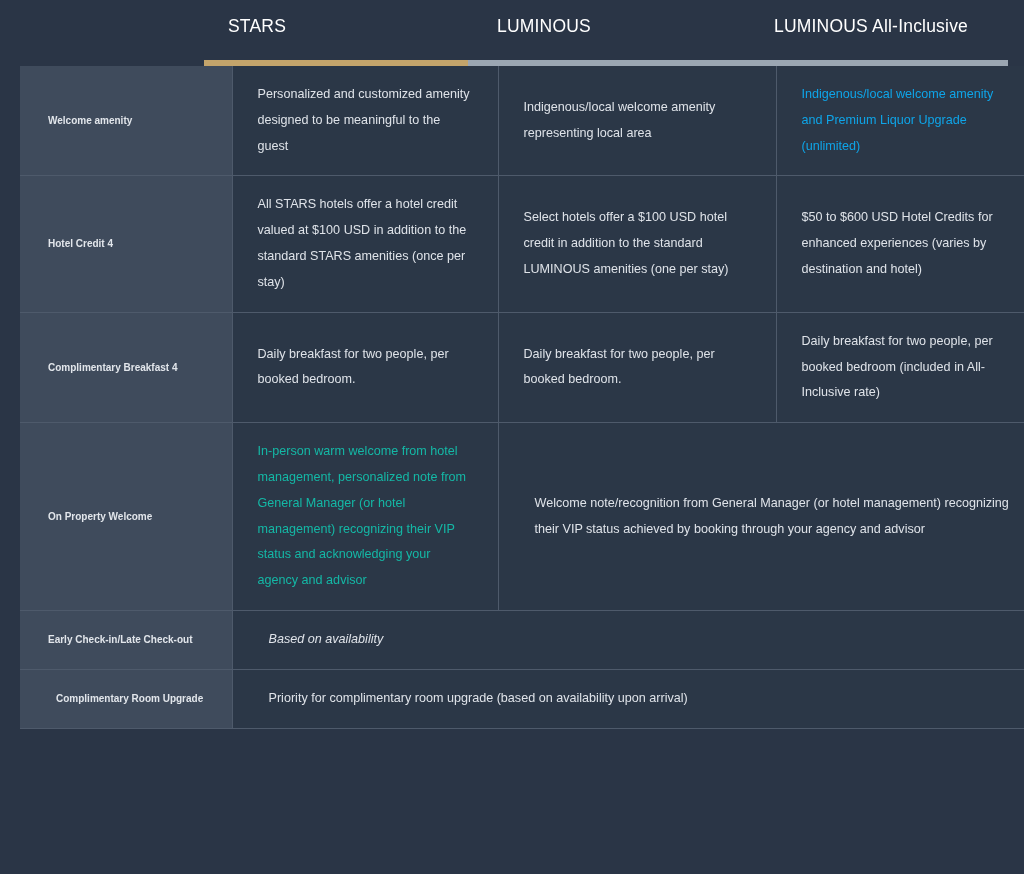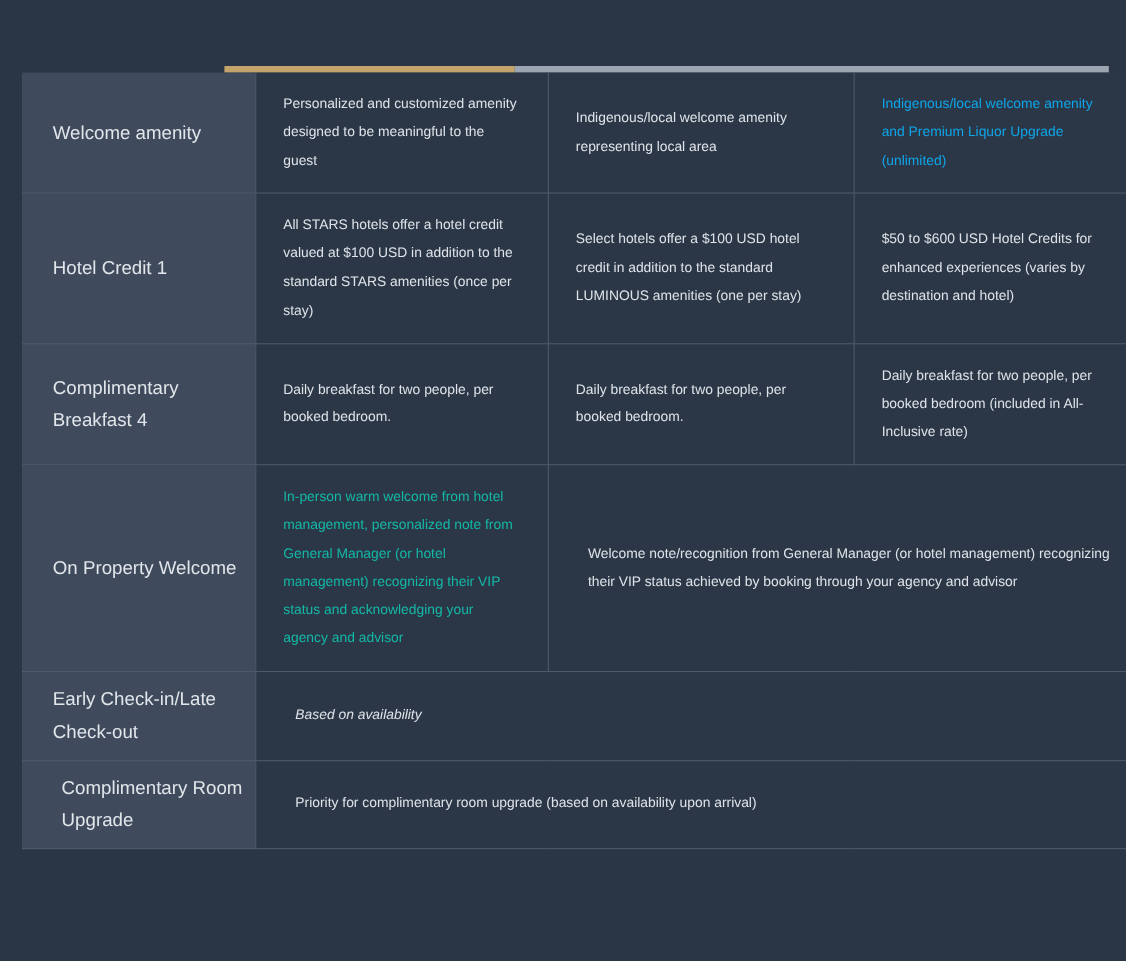--- a/index.html
+++ b/index.html
@@ -69,24 +69,25 @@
     border-right: 1px solid #4e5a6b;
     background: #2b3747;
   }
   .cmp-table tr:last-child td { border-bottom: 1px solid #4e5a6b; }
 
   
   td.label-cell {
     width: 212px;
     background: #3f4b5c;
     padding: 10px 0 10px 28px;
-    font-size: 17px;
+    font-size: 10px;
     line-height: 1.75;
     color: #e2e6eb;
     border-right: 1px solid #4e5a6b;
+    font-weight: bold;
   }
 
   
   td.val-cell {
     padding: 16px 26px 16px 25px;
     font-size: 12.6px;
     line-height: 2.05;
     color: #dfe3e9;
   }
   td.w-stars  { width: 266px; }
@@ -96,36 +97,41 @@
   td.no-right-border { border-right: none; }
 
   
   td.span-cell { padding-left: 36px; }
 </style>
 </head>
 <body style="background: rgb(42, 53, 70);">
 
 <div class="page">
 
+  <div class="col-headers">
+    <div class="col-header h-stars" style="color: rgb(255, 255, 255);">STARS</div>
+    <div class="col-header h-lum" style="color: rgb(255, 255, 255);">LUMINOUS</div>
+    <div class="col-header h-luminc" style="color: rgb(255, 255, 255);">LUMINOUS All-Inclusive</div>
+  </div>
 
   <div class="accent gold" style="background: rgb(195, 164, 107);"></div>
   <div class="accent silver" style="background: rgb(155, 166, 178);"></div>
 
   <table class="cmp-table">
     <tbody>
 
       <tr>
         <td class="label-cell" style="background: rgb(63, 75, 92);">Welcome amenity</td>
         <td class="val-cell w-stars" style="background: rgb(43, 55, 71); color: rgb(223, 227, 233);">Personalized and customized amenity designed to be meaningful to the guest</td>
         <td class="val-cell w-lum" style="background: rgb(43, 55, 71); color: rgb(223, 227, 233);">Indigenous/local welcome amenity representing local area</td>
         <td class="val-cell w-luminc no-right-border" style="background: rgb(43, 55, 71); color: #0ea5e9;">Indigenous/local welcome amenity and Premium Liquor Upgrade (unlimited)</td>
       </tr>
 
       <tr>
-        <td class="label-cell" style="background: rgb(63, 75, 92);">Hotel Credit 1</td>
+        <td class="label-cell" style="background: rgb(63, 75, 92);">Hotel Credit 4</td>
         <td class="val-cell w-stars" style="background: rgb(43, 55, 71); color: rgb(223, 227, 233);">All STARS hotels offer a hotel credit valued at $100 USD in addition to the standard STARS amenities (once per stay)</td>
         <td class="val-cell w-lum" style="background: rgb(43, 55, 71); color: rgb(223, 227, 233);">Select hotels offer a $100 USD hotel credit in addition to the standard LUMINOUS amenities (one per stay)</td>
         <td class="val-cell w-luminc no-right-border" style="background: rgb(43, 55, 71); color: rgb(223, 227, 233);">$50 to $600 USD Hotel Credits for enhanced experiences (varies by destination and hotel)</td>
       </tr>
 
       <tr>
         <td class="label-cell" style="background: rgb(63, 75, 92);">Complimentary Breakfast 4</td>
         <td class="val-cell w-stars" style="background: rgb(43, 55, 71); color: rgb(223, 227, 233);">Daily breakfast for two people, per booked bedroom.</td>
         <td class="val-cell w-lum" style="background: rgb(43, 55, 71); color: rgb(223, 227, 233);">Daily breakfast for two people, per booked bedroom.</td>
         <td class="val-cell w-luminc no-right-border" style="background: rgb(43, 55, 71); color: rgb(223, 227, 233);">Daily breakfast for two people, per booked bedroom (included in All-Inclusive rate)</td>

